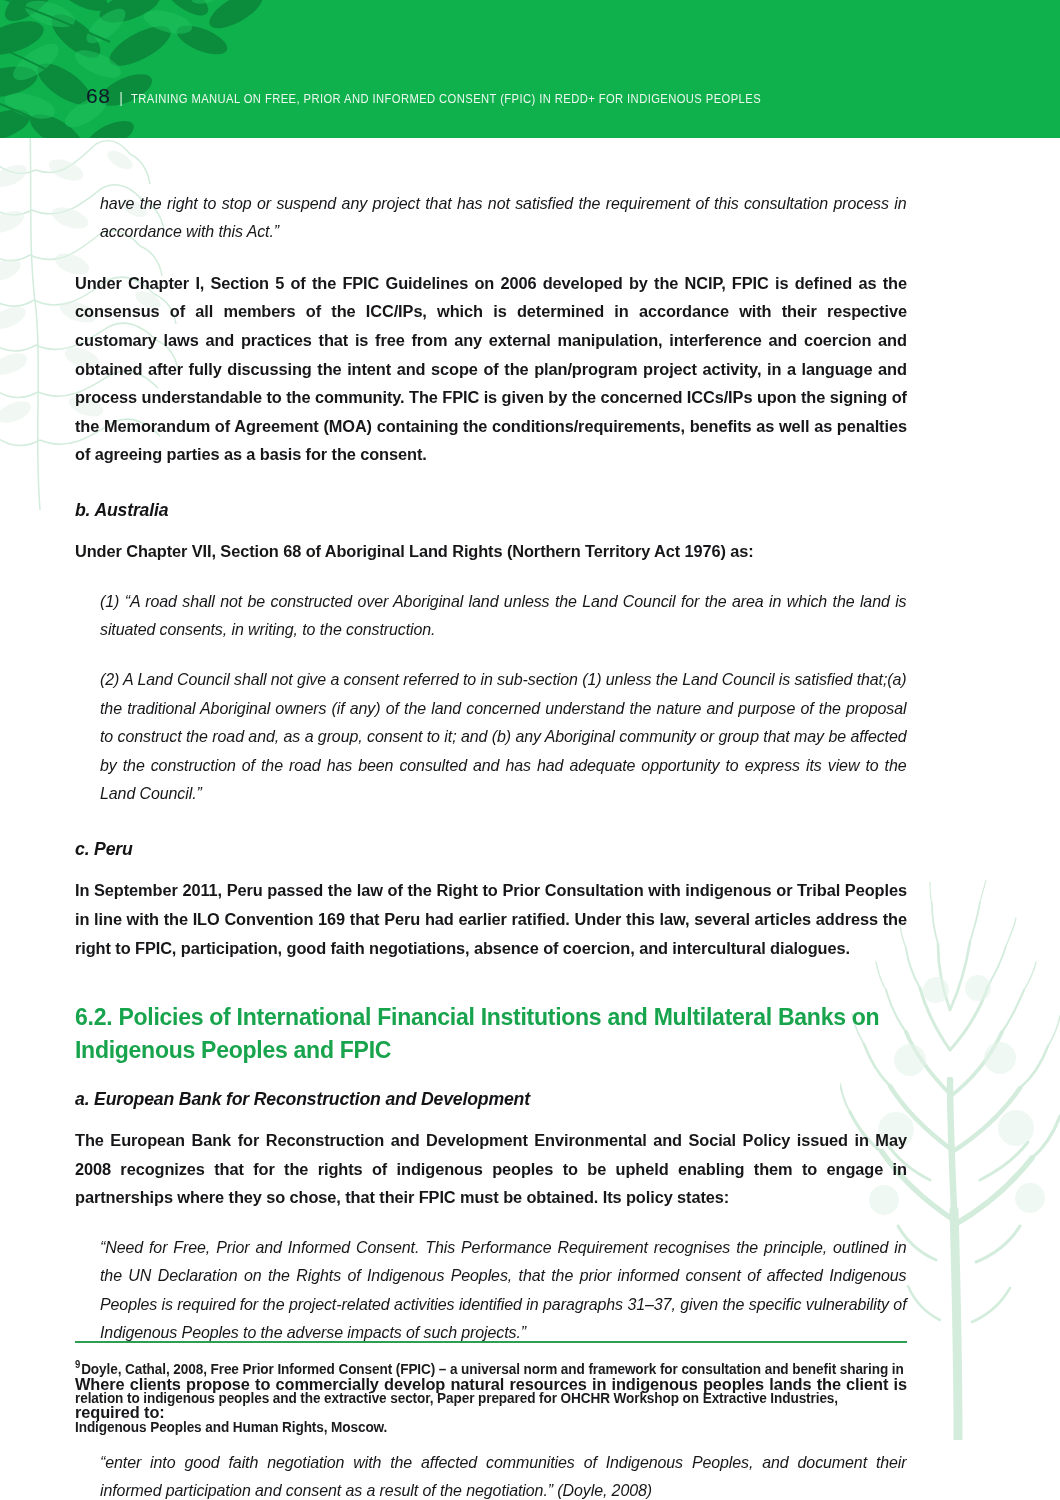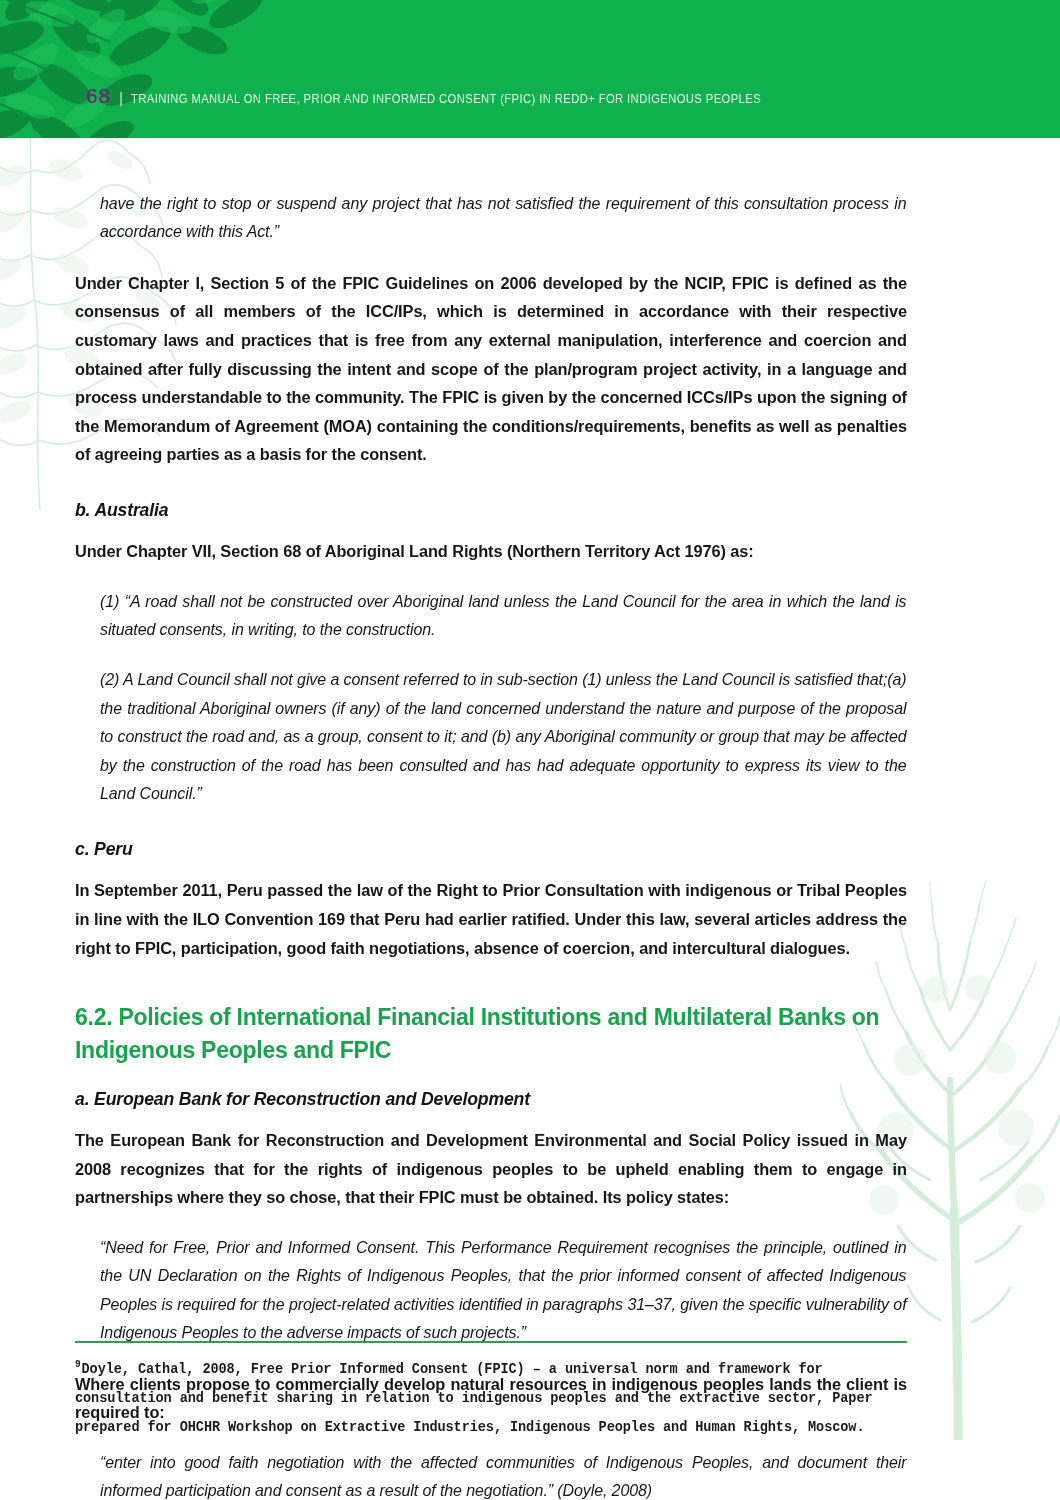--- a/index.html
+++ b/index.html
@@ -57,21 +57,21 @@
   .header-line {
     position: absolute;
     left: 86px;
     top: 84px;
     display: flex;
     align-items: baseline;
     white-space: nowrap;
     z-index: 3;
   }
   .page-num {
-    color: #701a75;
+    color: #0f172a;
     font-size: 21px;
     font-weight: 400;
     letter-spacing: 0.5px;
     font-family: "Liberation Sans", sans-serif;
   }
   .header-sep {
     color: #cdecd8;
     font-size: 14px;
     margin: 0 8px 0 9px;
     font-weight: 300;
@@ -150,21 +150,20 @@
   .gap-lg { height: 30px; }
   .gap-xl { height: 38px; }
 
   
   .footnote-wrap {
     position: absolute;
     left: 75px;
     top: 1341px;
     width: 832px;
     z-index: 5;
-    font-family: Liberation Mono, monospace;
   }
   .footnote-rule {
     width: 832px;
     height: 0;
     border-top: 2px solid #2e9e52;
     margin-bottom: 12px;
   }
   .footnote-text {
     font-size: 14.3px;
     line-height: 29px;

